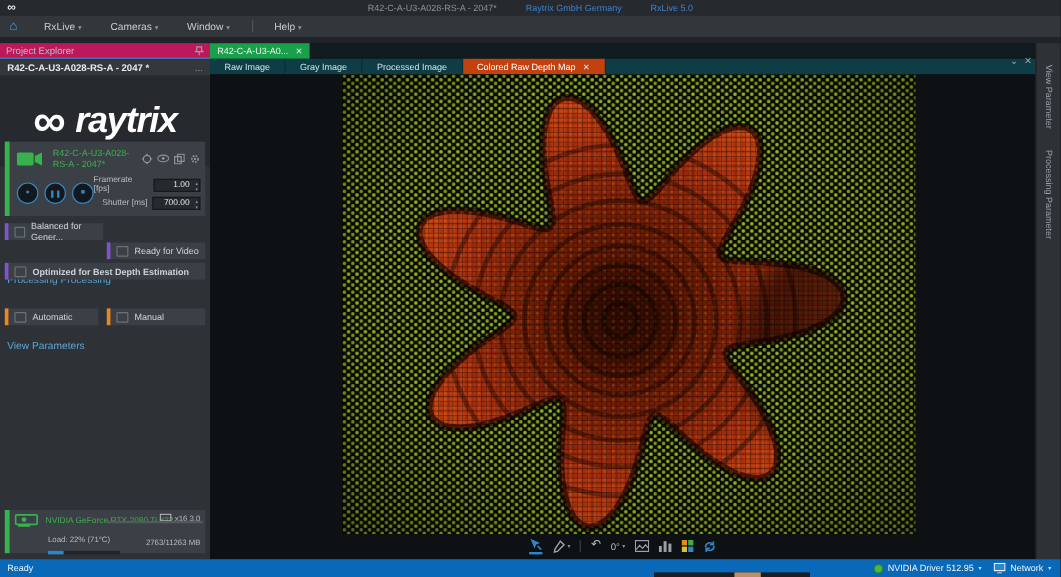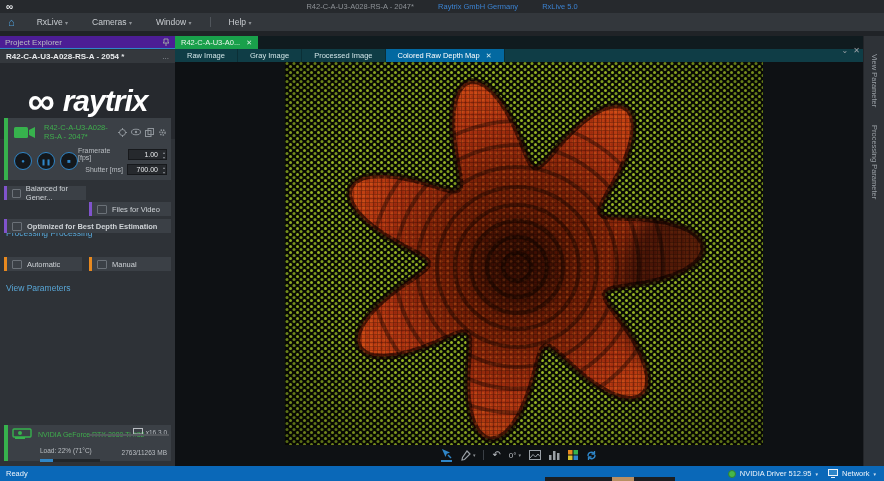--- a/index.html
+++ b/index.html
@@ -17,21 +17,21 @@
   
   .menubar { position:absolute; left:0; top:13px; width:884px; height:18px; background:#33373c; display:flex; align-items:center; gap:4px; padding-left:8px; }
   .menu-home { color:#4f9fd8; font-size:11px; margin-right:8px; }
   .menu-item { color:#c9cdd1; font-size:8.5px; padding:0 10px; }
   .menu-item .caret { color:#8d9196; font-size:6px; }
   .menu-sep { width:1px; height:10px; background:#50555b; margin:0 4px; }
   .gap-strip { position:absolute; left:0; top:31px; width:884px; height:5px; background:#202327; }
 
   
   .left-panel { position:absolute; left:0; top:36px; width:175px; height:430px; background:#2e3237; }
-  .pe-header { position:absolute; left:0; top:0; width:175px; height:13px; background:#4c1d95; border-bottom:1px solid #2f86c8; display:flex; align-items:center; justify-content:space-between; padding:0 5px; }
+  .pe-header { position:absolute; left:0; top:0; width:175px; height:13px; background:#be185d; border-bottom:1px solid #2f86c8; display:flex; align-items:center; justify-content:space-between; padding:0 5px; }
   .pe-header span { color:#b9bdc2; font-size:8px; }
   .pe-project { position:absolute; left:0; top:14px; width:175px; height:13px; background:#34383d; display:flex; align-items:center; justify-content:space-between; padding:0 6px; }
   .pe-project .pname { color:#e8eaec; font-size:8px; font-weight:bold; }
   .pe-project .dots { color:#9aa0a6; font-size:8px; }
   .logo-block { position:absolute; left:0; top:27px; width:175px; height:76px; background:#26292e; display:flex; align-items:center; justify-content:center; gap:8px; }
   .logo-inf { color:#ffffff; font-size:38px; font-weight:bold; font-style:italic; line-height:1; }
   .logo-word { color:#ffffff; font-size:30px; font-weight:bold; font-style:italic; letter-spacing:-1px; }
 
   .sec-header { position:absolute; left:0; width:175px; height:14px; display:flex; align-items:center; justify-content:space-between; padding:0 6px;margin-top:40px; }
   .sec-header span { color:#58a6d6; font-size:8.5px; }
@@ -74,21 +74,21 @@
 
   
   .doc-area { position:absolute; left:175px; top:36px; width:688px; height:430px; background:#0e1114; }
   .tab-row { position:absolute; left:0; top:0; width:688px; height:13px; background:#101b1f; }
   .doc-tab { position:absolute; left:0; top:0; height:13px; background:#19a04b; display:flex; align-items:center; gap:6px; padding:0 6px; }
   .doc-tab .tlabel { color:#eaf5ec; font-size:7.5px; }
   .doc-tab .tclose { color:#d8efe0; font-size:7px; }
   .doc-topright { position:absolute; right:3px; top:10px; display:flex; gap:5px; color:#9aa0a6; font-size:8px; }
   .subtab-row { position:absolute; left:0; top:13px; width:688px; height:13px; background:#0f3d46; display:flex; }
   .subtab { height:13px; display:flex; align-items:center; padding:0 12px; color:#cfe3e6; font-size:7.5px; border-right:1px solid #0b2f36; }
-  .subtab.active { background:#0369a1; color:#ffffff; gap:6px; }
+  .subtab.active { background:#c2410c; color:#ffffff; gap:6px; }
   .subtab .sclose { font-size:7px; color:#d6ecef; }
 
   .viewer { position:absolute; left:0; top:26px; width:688px; height:404px; background:#0e1114; }
   .depth-image { position:absolute; left:110px; top:0px; width:478px; height:383px; }
 
   .viewer-toolbar { position:absolute; left:0; right:0; top:385px; height:16px; display:flex; align-items:center; justify-content:center; gap:8px; }
   .vt-icon { display:flex; align-items:center; color:#9aa0a6; }
   .vt-icon svg { display:block; }
   .vt-active { border-bottom:2px solid #2f86c8; padding-bottom:1px; }
   .vt-sep { width:1px; height:10px; background:#3a3f45; }
@@ -136,21 +136,21 @@
   <div class="gap-strip"></div>
 
   <div class="left-panel">
     <div class="pe-header">
       <span>Project Explorer</span>
       <svg width="8" height="9" viewBox="0 0 8 9">
           <path d="M2 1h4v3l1 1H1l1-1zM4 5v3" stroke="#9aa0a6" stroke-width="1" fill="none"></path>
         </svg>
     </div>
     <div class="pe-project">
-      <span class="pname">R42-C-A-U3-A028-RS-A - 2054 *</span>
+      <span class="pname">R42-C-A-U3-A028-RS-A - 2047 *</span>
       <span class="dots">...</span>
     </div>
     <div class="logo-block">
       <span class="logo-inf">∞</span>
       <span class="logo-word">raytrix</span>
     </div>
 
     <div class="sec-header" style="top:67px;">
       <span>Light Field Sources</span>
       <svg width="10" height="9" viewBox="0 0 10 9">
@@ -220,21 +220,21 @@
       <span>Processing Processing</span>
     </div>
     <div class="param-btn" style="left:4px; top:150px; width:82px;">
       <span class="edge edge-purple"></span>
       <span class="pic"></span>
       <span class="lbl">Balanced for Gener...</span>
     </div>
     <div class="param-btn" style="left:89px; top:166px; width:82px;">
       <span class="edge edge-purple"></span>
       <span class="pic"></span>
-      <span class="lbl">Files for Video</span>
+      <span class="lbl">Ready for Video</span>
     </div>
     <div class="param-btn" style="left:4px; top:183px; width:167px;font-weight:bold;">
       <span class="edge edge-purple"></span>
       <span class="pic"></span>
       <span class="lbl">Optimized for Best Depth Estimation</span>
     </div>
 
     <div class="sec-header" style="top:205px;">
       <span>View Parameters</span>
     </div>

